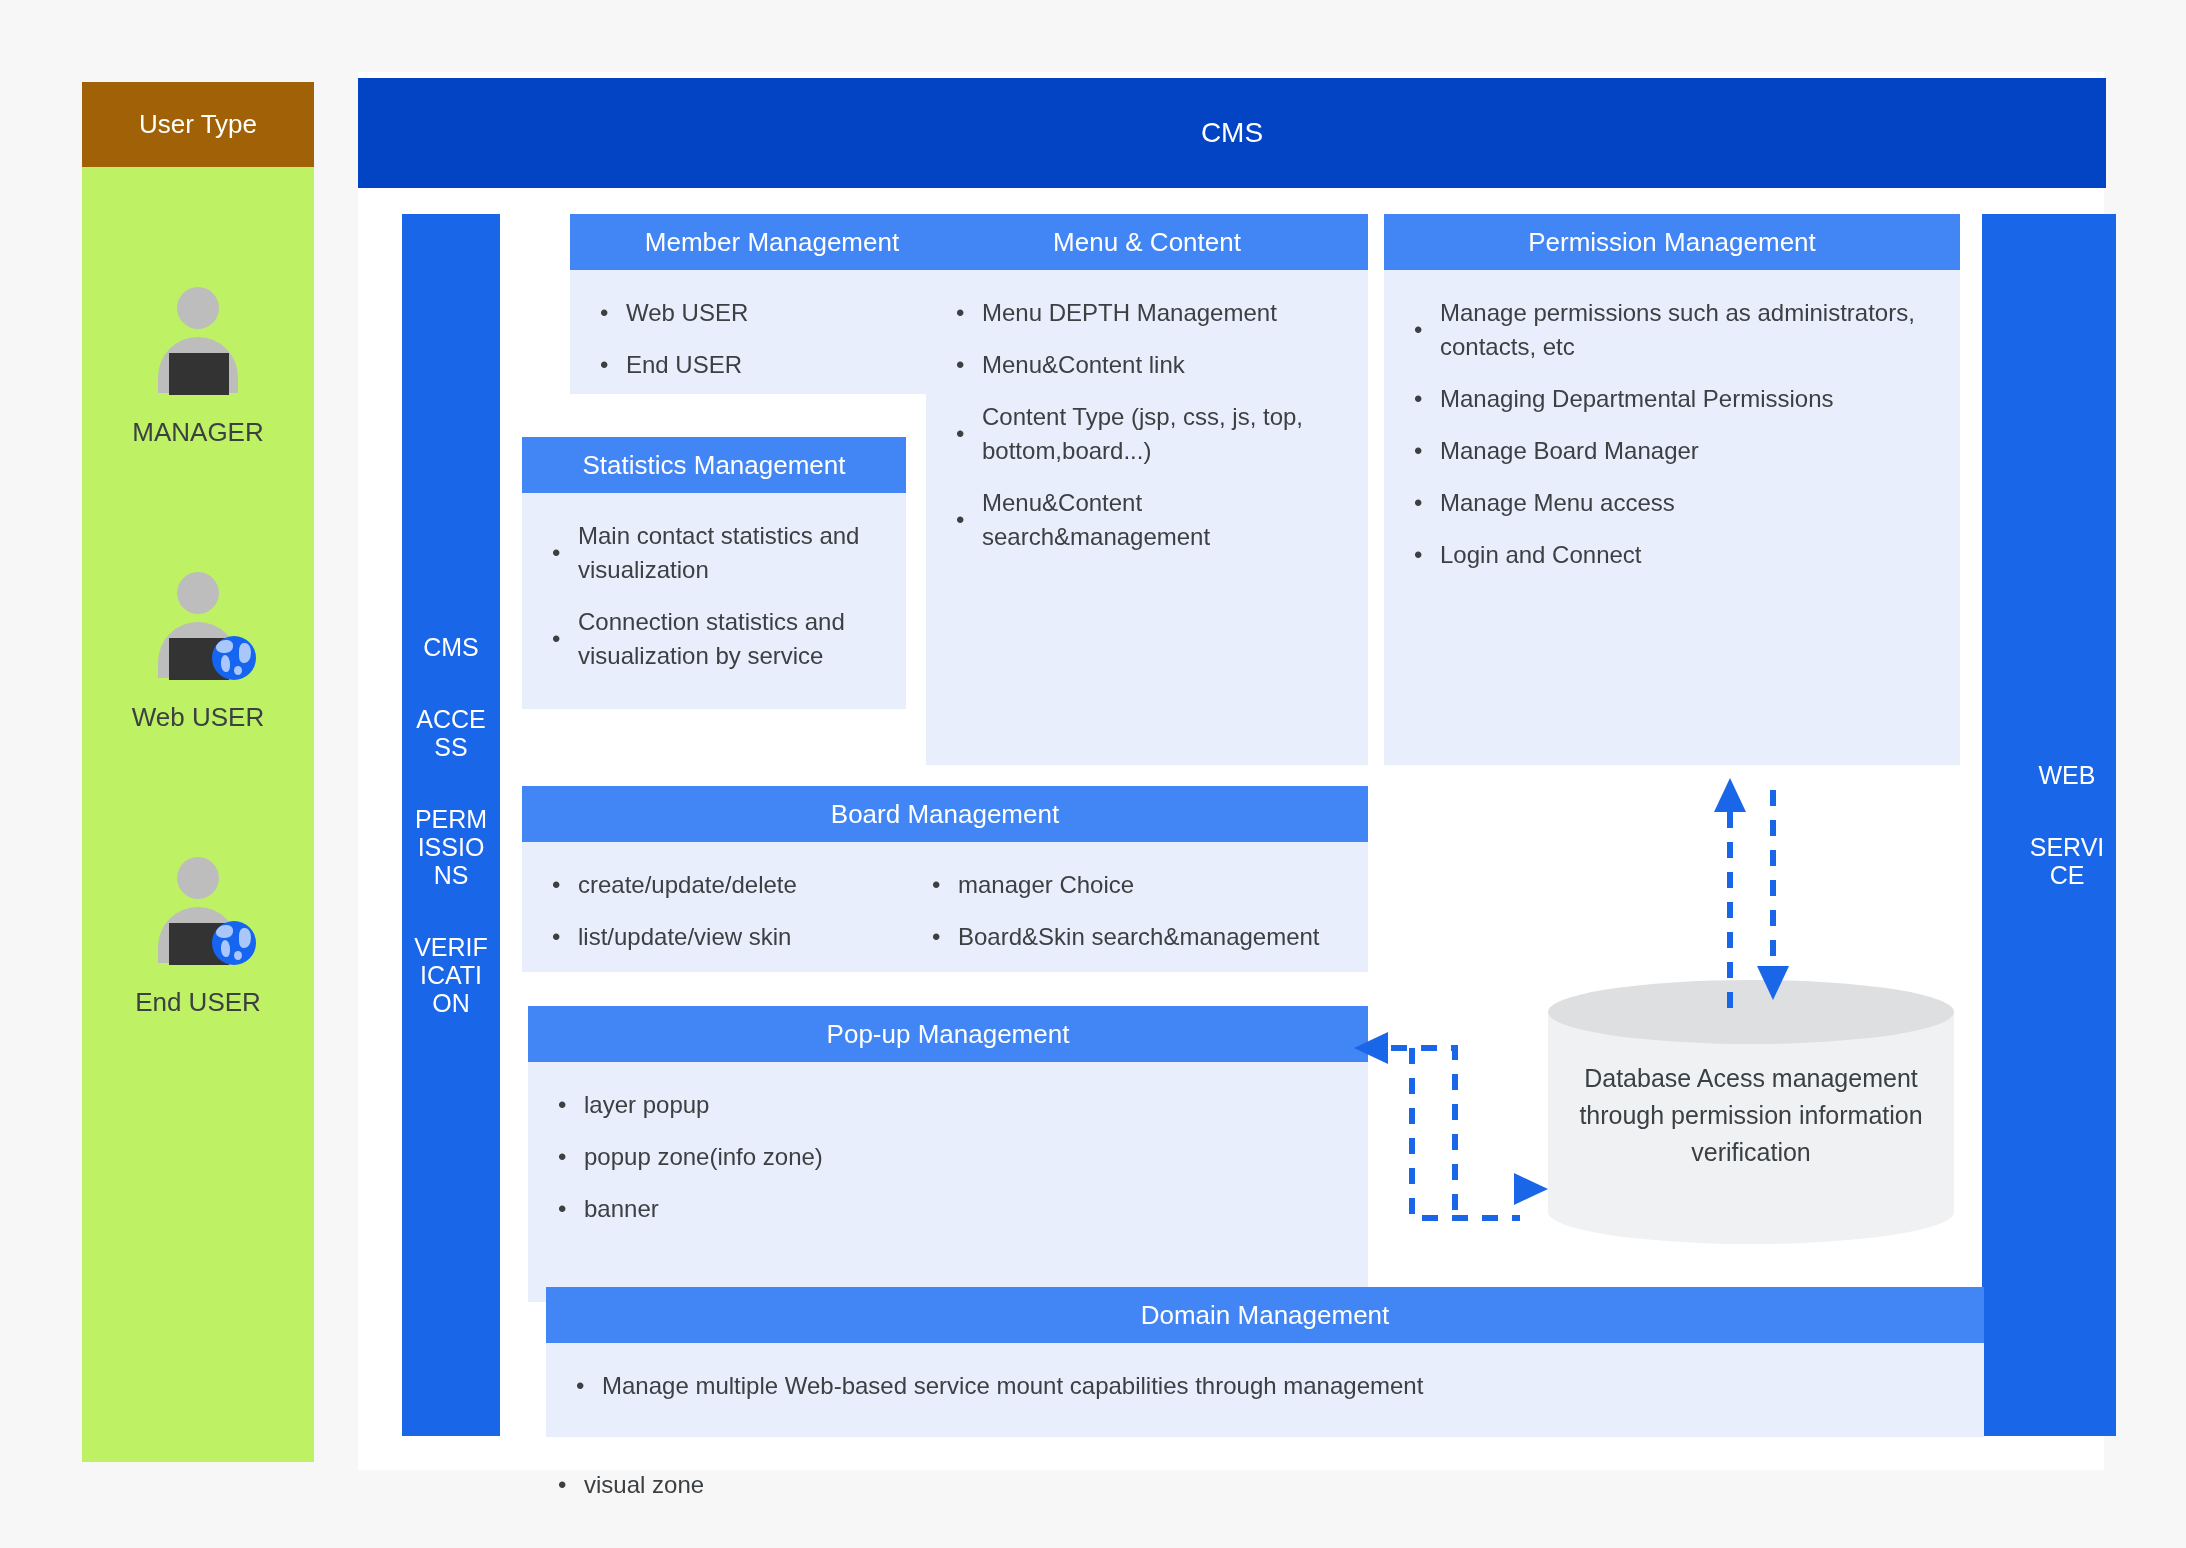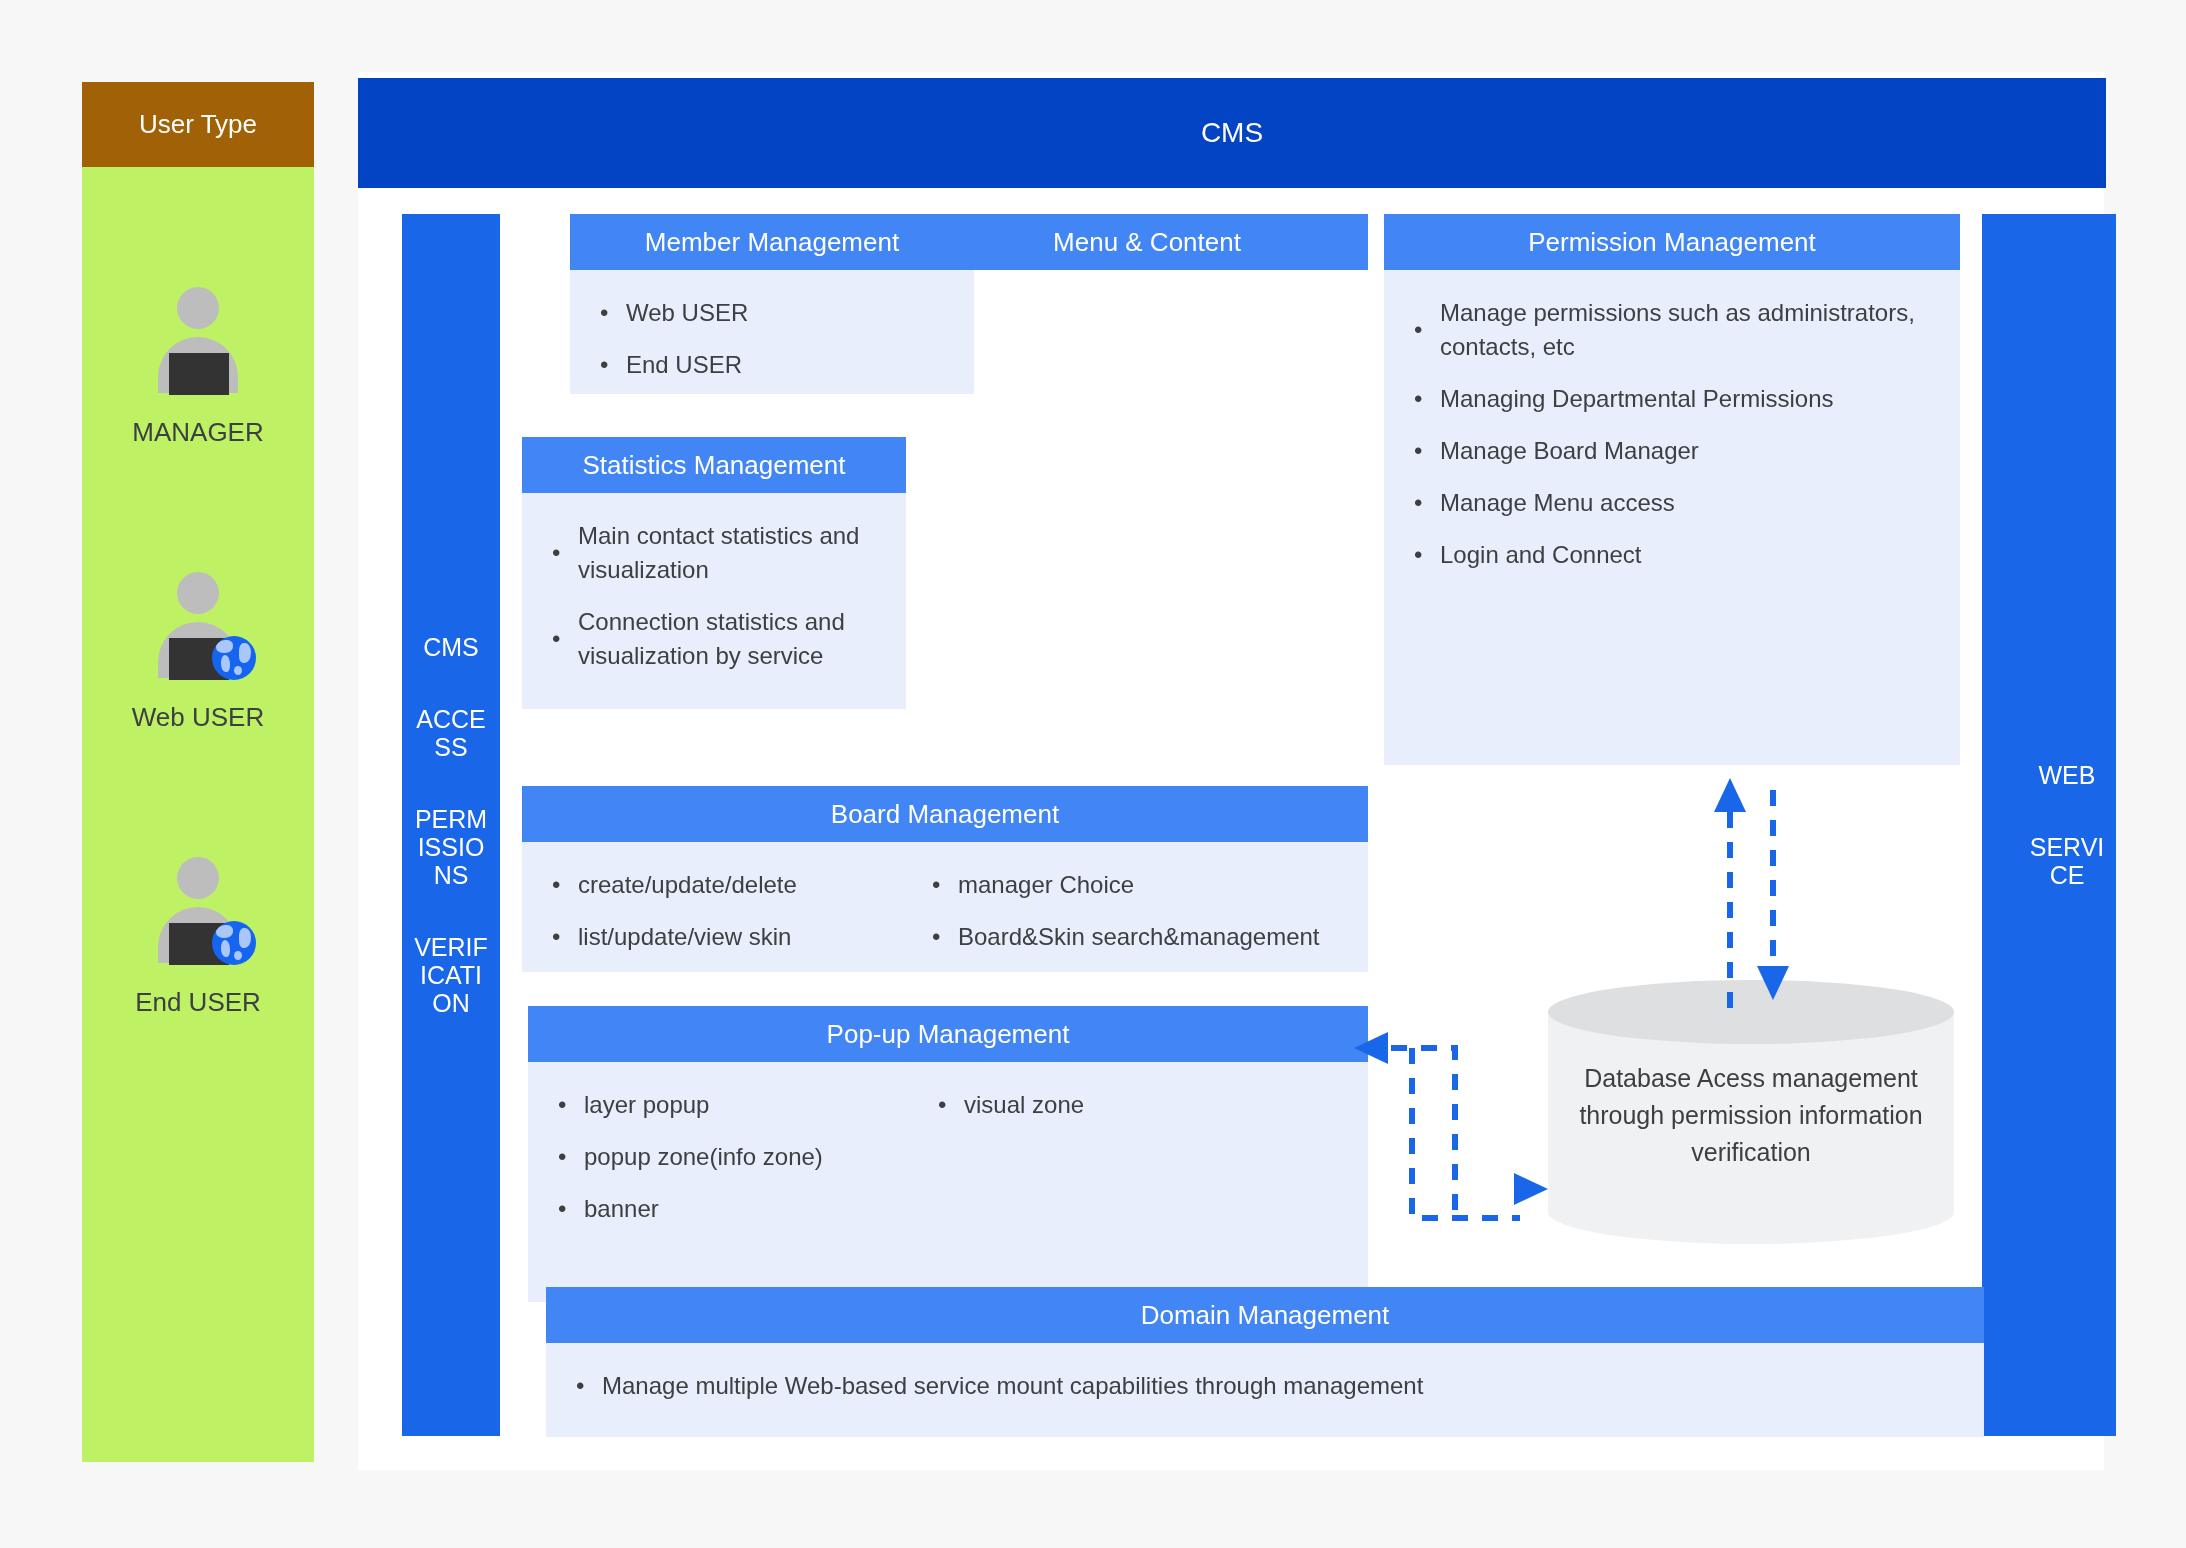--- a/index.html
+++ b/index.html
@@ -116,21 +116,21 @@
   #member-card .card-body{height:124px;}
   #stats-card{left:522px;top:437px;width:384px;}
   #stats-card .card-body{height:216px;}
   #menu-card{left:926px;top:214px;width:442px;}
   #menu-card .card-body{height:495px;}
   #perm-card{left:1384px;top:214px;width:576px;}
   #perm-card .card-body{height:495px;}
   #board-card{left:522px;top:786px;width:846px;}
   #board-card .card-body{height:130px;}
   #popup-card{left:522px;top:1006px;width:846px;padding-left:6px;}
-  #popup-card .card-body{height:240px;}
+  #popup-card .card-body{height:240px;flex-direction:column;}
   #domain-card{left:522px;top:1287px;width:1438px;margin-left:24px;}
   #domain-card .card-body{height:94px;}
 
   
   .cylinder{
     position:absolute;left:1548px;top:980px;width:406px;height:264px;
   }
   .cyl-body{
     position:absolute;left:0;top:32px;width:406px;height:200px;
     background:#eff1f3;
@@ -234,20 +234,28 @@
     <div class="card-body">
       <ul class="blist">
         <li>Main contact statistics and visualization</li>
         <li>Connection statistics and visualization by service</li>
       </ul>
     </div>
   </div>
 
   <div class="card" id="menu-card">
     <div class="card-head">Menu &amp; Content</div>
+    <div class="card-body">
+      <ul class="blist">
+        <li>Menu DEPTH Management</li>
+        <li>Menu&amp;Content link</li>
+        <li>Content Type (jsp, css, js, top, bottom,board...)</li>
+        <li>Menu&amp;Content search&amp;management</li>
+      </ul>
+    </div>
   </div>
 
   <div class="card" id="perm-card">
     <div class="card-head">Permission Management</div>
     <div class="card-body">
       <ul class="blist">
         <li>Manage permissions such as administrators, contacts, etc</li>
         <li>Managing Departmental Permissions</li>
         <li>Manage Board Manager</li>
         <li>Manage Menu access</li>

